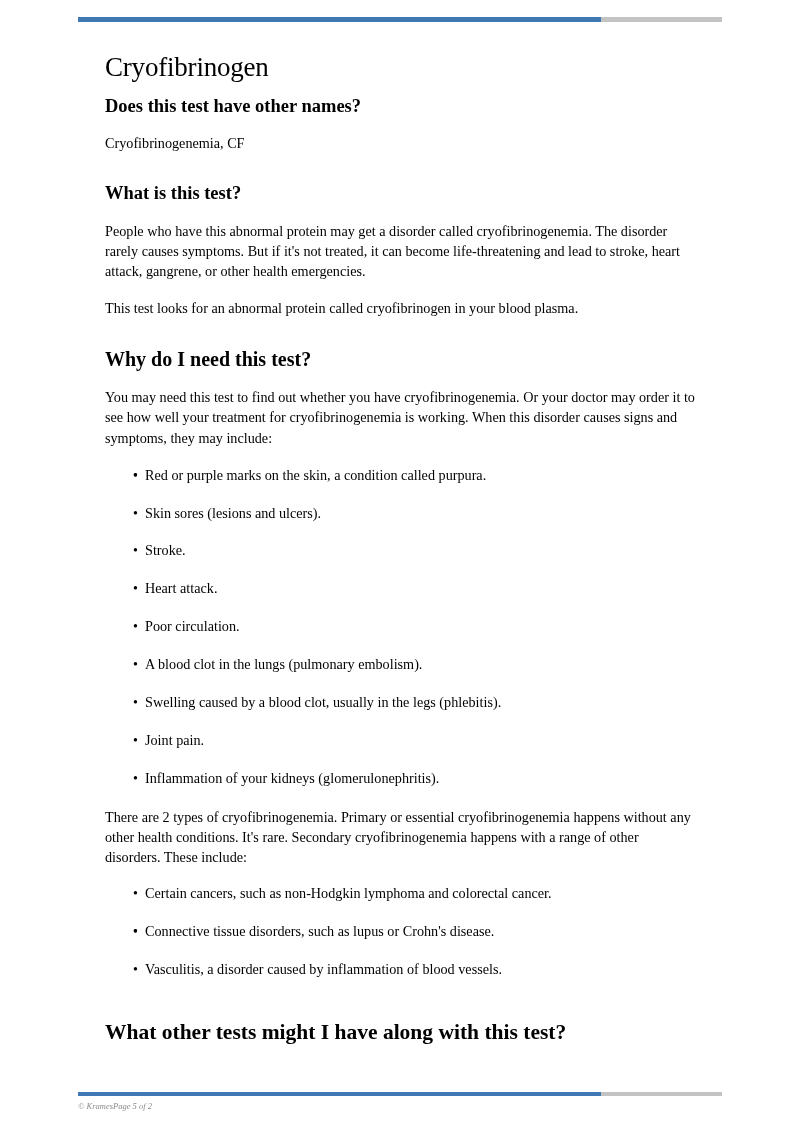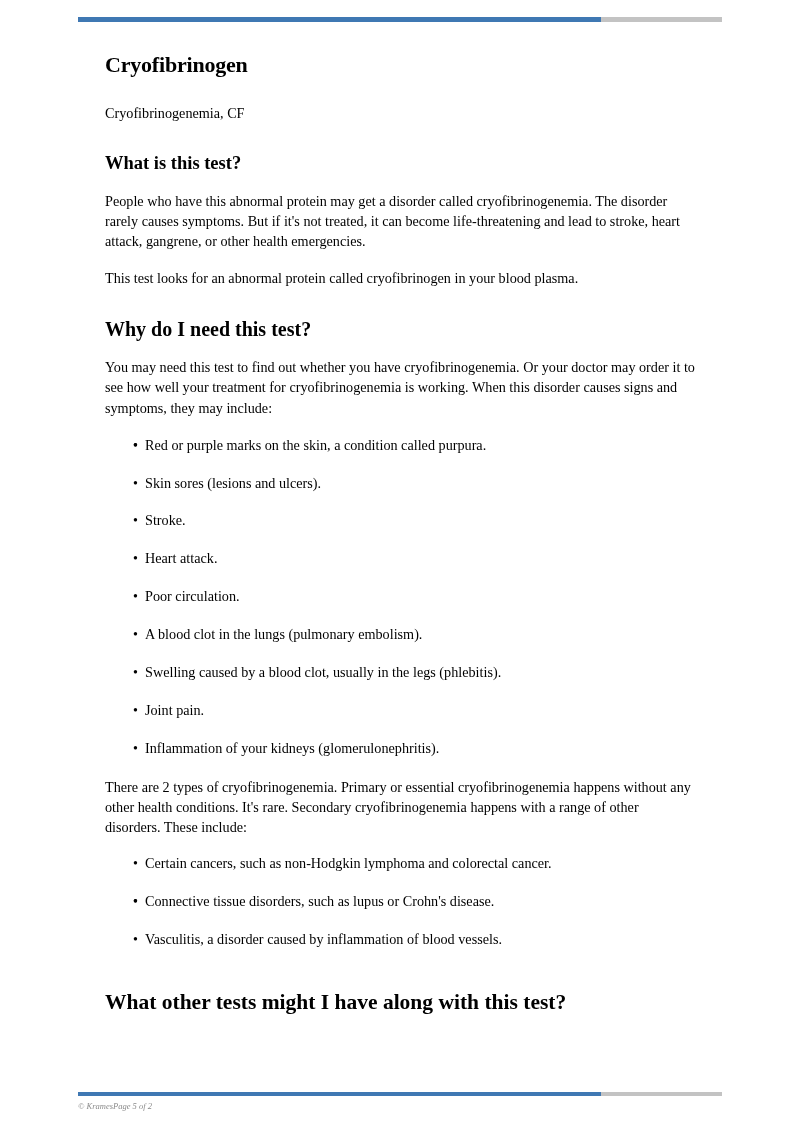--- a/index.html
+++ b/index.html
@@ -48,24 +48,24 @@
 
   
   .content {
     position: absolute;
     left: 105px;
     top: 52px;
     width: 590px;
   }
 
   h1.doc-title {
-    font-size: 22px;
-    font-weight: bold;
+    font-size: 27px;
+    font-weight: normal;
     line-height: 1.15;
-    margin: 0 0 26px 0;
+    margin: 0 0 12px 0;
     letter-spacing: -0.2px;
   }
 
   h2.section-heading {
     font-size: 18.5px;
     font-weight: bold;
     line-height: 1.2;
     margin: 0 0 16px 0;
   }
   h2.section-heading.lg {
@@ -129,20 +129,21 @@
 
   <div class="rule top">
     <div class="seg-blue"></div>
     <div class="seg-gray"></div>
   </div>
 
   <div class="content">
 
     <h1 class="doc-title">Cryofibrinogen</h1>
 
+    <h2 class="section-heading">Does this test have other names?</h2>
     <p class="para">Cryofibrinogenemia, CF</p>
 
     <div class="spacer-md"></div>
 
     <h2 class="section-heading">What is this test?</h2>
     <p class="para">People who have this abnormal protein may get a disorder called cryofibrinogenemia. The disorder rarely causes symptoms. But if it's not treated, it can become life-threatening and lead to stroke, heart attack, gangrene, or other health emergencies.</p>
     <p class="para">This test looks for an abnormal protein called cryofibrinogen in your blood plasma.</p>
 
     <div class="spacer-md"></div>
 

